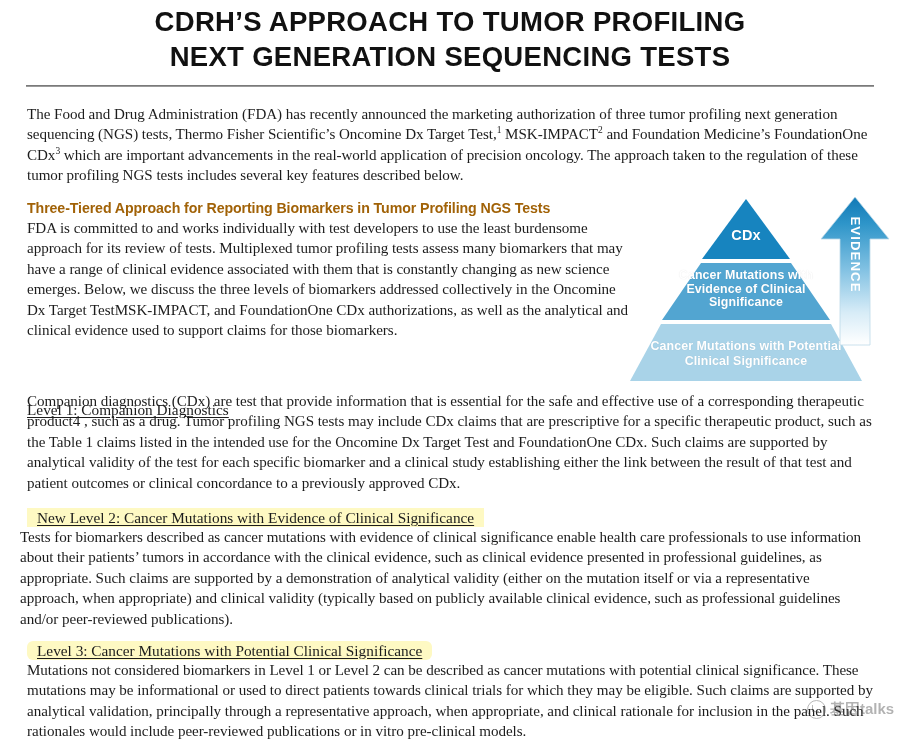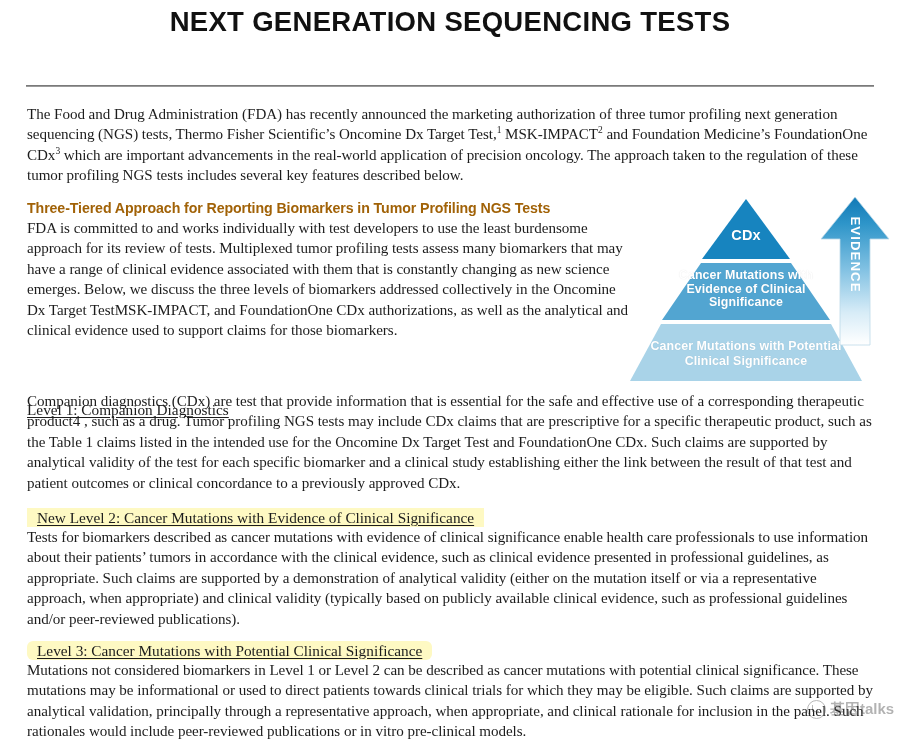--- a/index.html
+++ b/index.html
@@ -86,21 +86,21 @@
     padding: 0 10px;
   }
 
   
   #p-intro      { left: 27px; top: 104px;  width: 848px; }
   #h-three      { left: 27px; top: 199px;  }
   #p-three      { left: 27px; top: 218px;  width: 604px; }
   #h-level1     { left: 27px; top: 372px; margin-top: 28px;  }
   #p-level1     { left: 27px; top: 391px;  width: 848px; }
   #h-level2     { left: 27px; top: 508px;  }
-  #p-level2     { left: 27px; top: 527px;  width: 848px; }
+  #p-level2     { left: 20px; top: 527px;  width: 848px; }
   #h-level3     { left: 27px; top: 641px; border-radius: 6px;  }
   #p-level3     { left: 27px; top: 660px;  width: 848px; }
 
   
   .diagram {
     position: absolute;
     left: 630px;
     top: 193px;
     width: 268px;
     height: 195px;
@@ -187,20 +187,21 @@
     font-size: 15px;
     font-weight: bold;
     color: #4a4a4a;
     white-space: nowrap;
   }
 </style>
 </head>
 <body>
 
 <div class="title-block">
+  <div class="title-line">CDRH’S APPROACH TO TUMOR PROFILING</div>
   <div class="title-line">NEXT GENERATION SEQUENCING TESTS</div>
 </div>
 <div class="title-rule"></div>
 
 <div class="para" id="p-intro"><span>The Food and Drug Administration (FDA) has recently announced the marketing authorization of three tumor profiling next generation sequencing (NGS) tests, Thermo Fisher Scientific’s Oncomine Dx Target Test,</span><sup>1</sup><span> MSK-IMPACT</span><sup>2</sup><span> and Foundation Medicine’s FoundationOne CDx</span><sup>3</sup><span> which are important advancements in the real-world application of precision oncology. The approach taken to the regulation of these tumor profiling NGS tests includes several key features described below.</span></div>
 
 <div class="sec-head-bold" id="h-three">Three-Tiered Approach for Reporting Biomarkers in Tumor Profiling NGS Tests</div>
 <div class="para" id="p-three">FDA is committed to and works individually with test developers to use the least burdensome approach for its review of tests. Multiplexed tumor profiling tests assess many biomarkers that may have a range of clinical evidence associated with them that is constantly changing as new science emerges. Below, we discuss the three levels of biomarkers addressed collectively in the Oncomine Dx Target TestMSK-IMPACT, and FoundationOne CDx authorizations, as well as the analytical and clinical evidence used to support claims for those biomarkers.</div>
 
 <div class="diagram">

